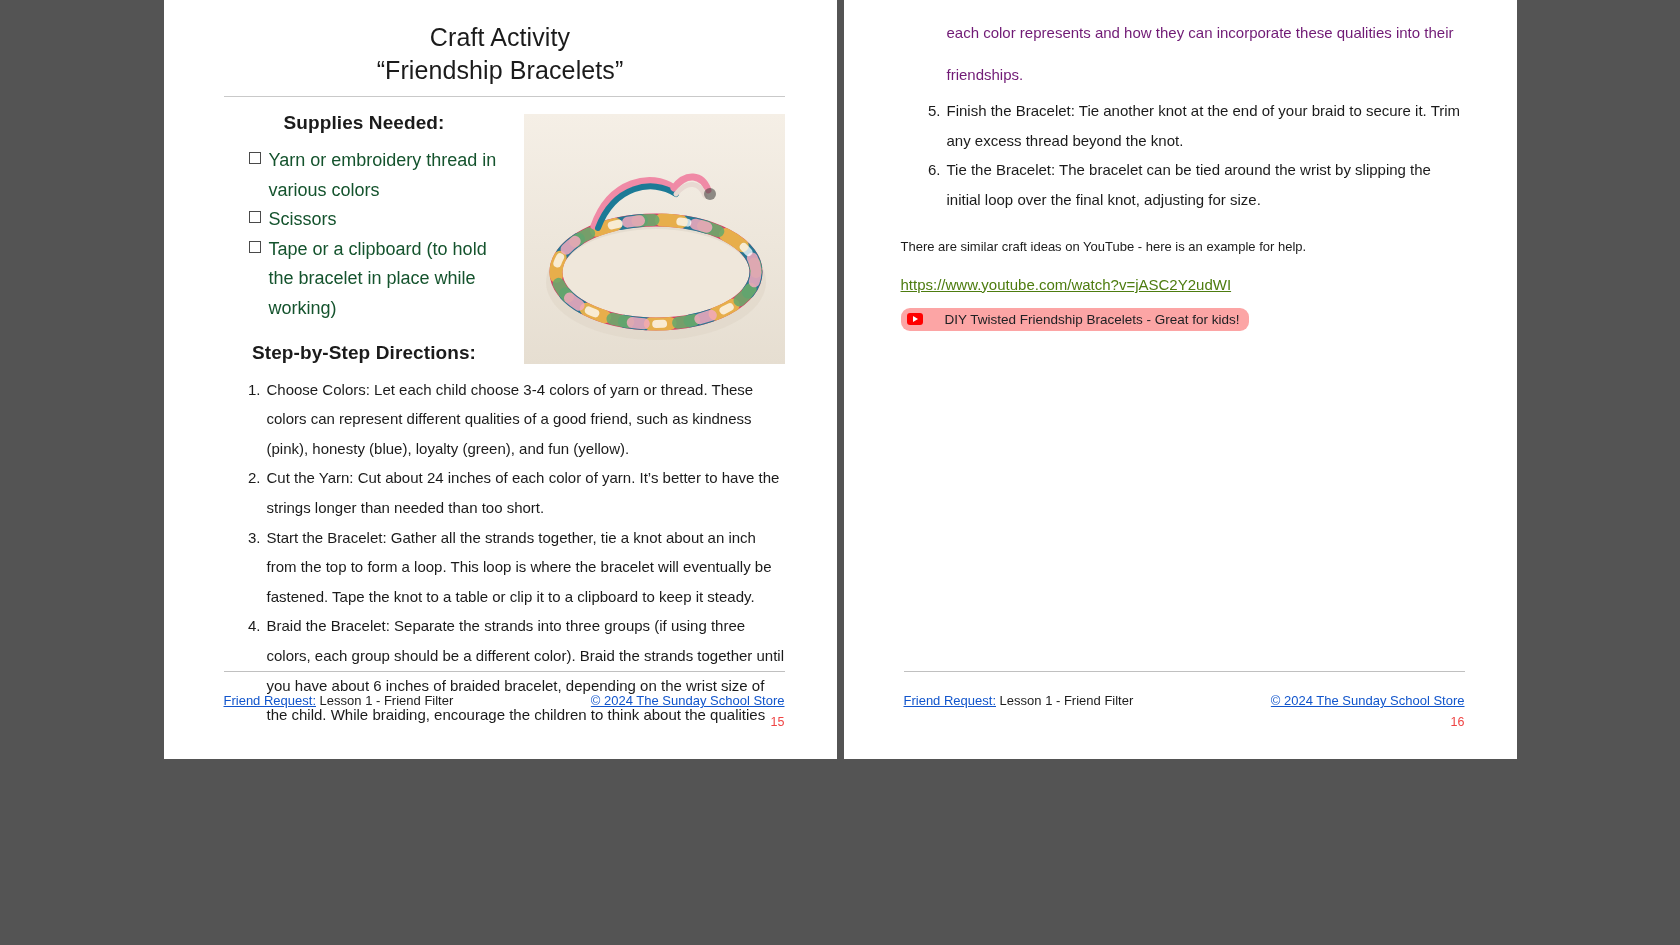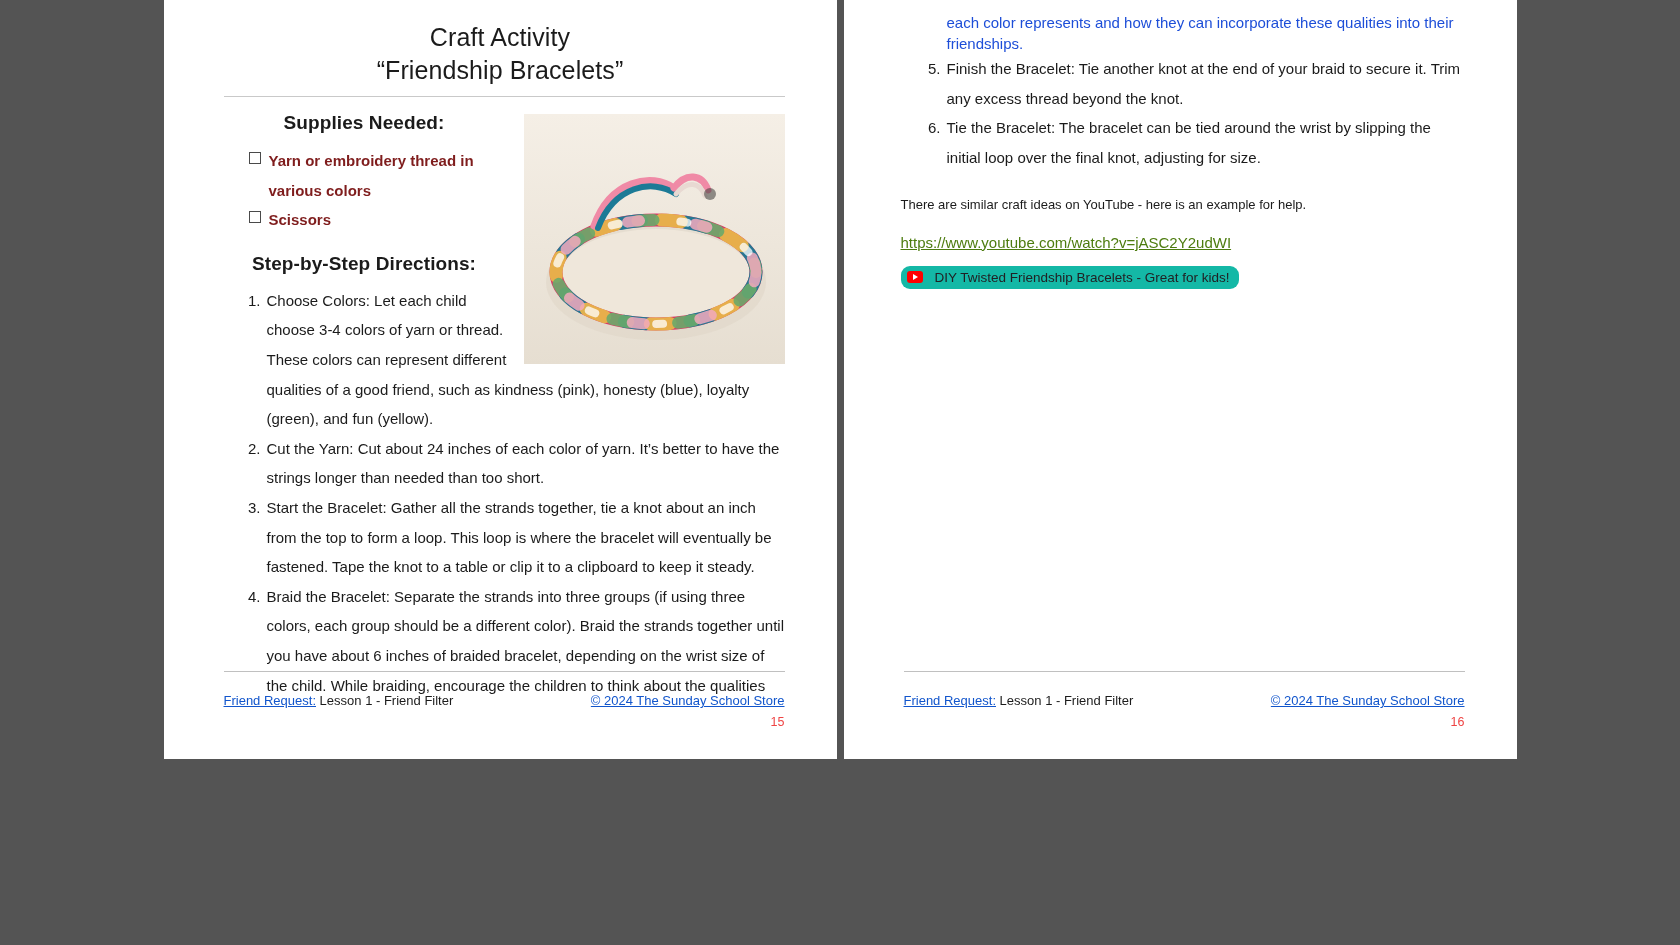--- a/index.html
+++ b/index.html
@@ -53,24 +53,23 @@
     overflow:hidden;
     position:relative;
   }
   .photo svg{display:block;width:261px;height:250px;}
 
   ul.supplies{
     list-style:none;margin:12px 0 0 0;padding:0 0 0 28px;
   }
   ul.supplies li{
     position:relative;
-    font-size:15px;line-height:29.6px;color:#7f1d1d;
+    font-size:18px;line-height:29.6px;color:#14532d;
     margin-bottom:0px;
     padding-left:20px;
-    font-weight:bold;
   }
   ul.supplies li .cb{
     position:absolute;left:0;top:6px;
     width:10px;height:10px;border:1.4px solid #4a4a4a;
     display:block;
   }
 
   ol.steps{
     list-style:none;margin:11px 0 0 0;padding:0 0 0 28px;counter-reset:stp;
   }
@@ -84,36 +83,36 @@
     content:counter(stp) ".";
     position:absolute;left:-10px;top:0;
     width:22px;text-align:right;
     font-size:15px;color:#1b1b1b;
   }
 
   
   .cont-area{position:absolute;left:57px;right:52px;top:12px;}
   ol.steps.cont{margin-top:0;}
   .cont-line{
-    font-size:15px;line-height:21px;color:#1d4ed8;
+    font-size:15px;line-height:42px;color:#701a75;
     margin:0 0 0 46px;
   }
   .para{
     font-size:13px;line-height:29.6px;color:#1b1b1b;
     margin:18px 0 0 0;
   }
   .urllink{
     display:inline-block;
     font-size:15px;line-height:29.6px;
     color:#4d7c0f;text-decoration:underline;
     margin-top:8px;
   }
   .yt-chip{
-    display:inline-flex;align-items:center;gap:12px;
-    background:#14b8a6;
+    display:inline-flex;align-items:center;gap:22px;
+    background:#fca5a5;
     border-radius:9px;
     padding:3px 9px 3px 6px;
     margin-top:8px;
     font-size:13.5px;color:#202124;
     line-height:1.3;
     max-width:100%;
   }
   .yt-ico{
     display:inline-block;width:16px;height:12px;border-radius:3px;
     background:#ff0000;position:relative;flex:0 0 auto;
@@ -186,20 +185,21 @@
                 <circle cx="186" cy="80" r="6" fill="#3d3a38" opacity="0.55"></circle>
               </g>
             </svg>
           </div>
 
           <p class="bold-head">Supplies Needed:</p>
 
           <ul class="supplies">
             <li><span class="cb"></span><span>Yarn or embroidery thread in various colors</span></li>
             <li><span class="cb"></span><span>Scissors</span></li>
+            <li><span class="cb"></span><span>Tape or a clipboard (to hold the bracelet in place while working)</span></li>
           </ul>
 
           <p class="bold-head spaced">Step-by-Step Directions:</p>
 
           <ol class="steps">
             <li><span>Choose Colors: Let each child choose 3-4 colors of yarn or thread. These colors can represent different qualities of a good friend, such as kindness (pink), honesty (blue), loyalty (green), and fun (yellow).</span></li>
             <li><span>Cut the Yarn: Cut about 24 inches of each color of yarn. It’s better to have the strings longer than needed than too short.</span></li>
             <li><span>Start the Bracelet: Gather all the strands together, tie a knot about an inch from the top to form a loop. This loop is where the bracelet will eventually be fastened. Tape the knot to a table or clip it to a clipboard to keep it steady.</span></li>
             <li><span>Braid the Bracelet: Separate the strands into three groups (if using three colors, each group should be a different color). Braid the strands together until you have about 6 inches of braided bracelet, depending on the wrist size of the child. While braiding, encourage the children to think about the qualities</span></li>
           </ol>

